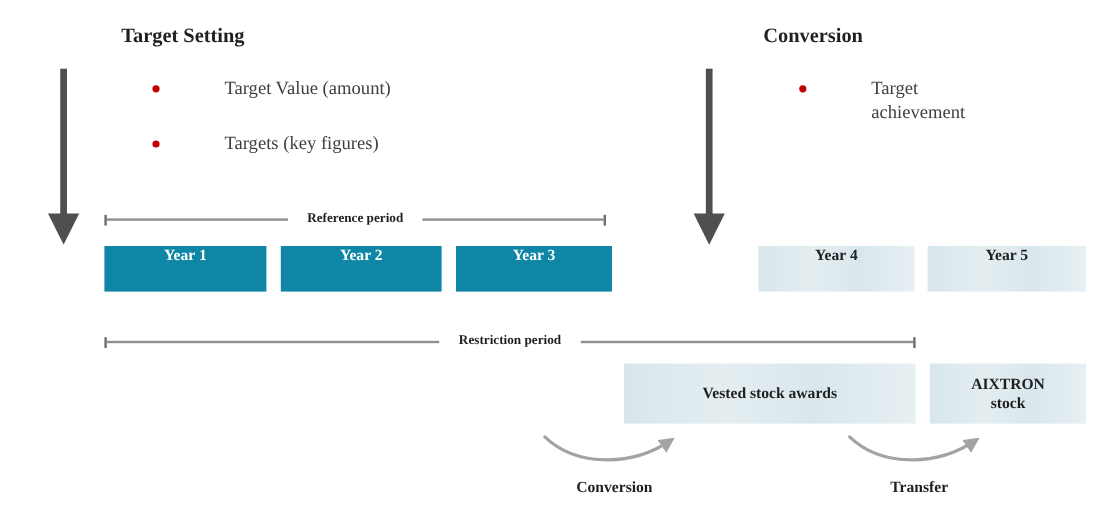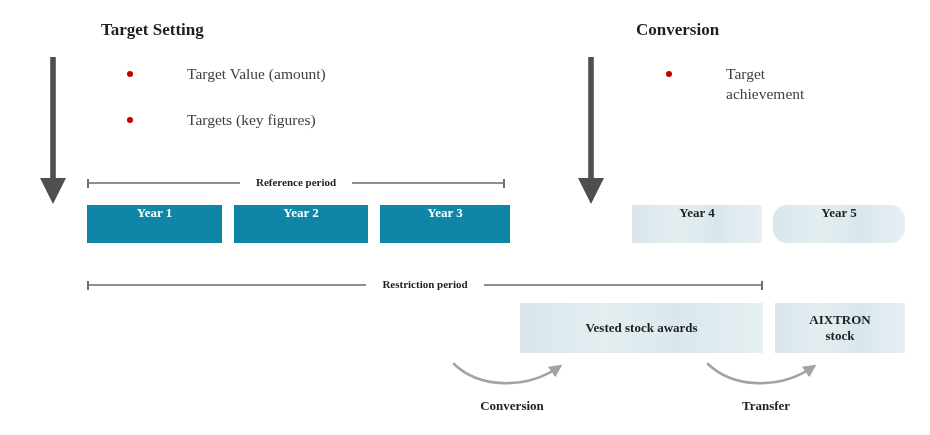--- a/index.html
+++ b/index.html
@@ -37,21 +37,21 @@
   .res{left:87px;top:278px;width:676px;}
   .m-tick{width:2px;height:9px;background:var(--measure-tick);}
   .m-line{flex:1 1 auto;height:2px;background:var(--measure-line);}
   .m-label{margin:0 16px;font-size:11px;font-weight:bold;color:var(--text-dark);white-space:nowrap;position:relative;top:-1px;}
 
   .ybox{position:absolute;top:205px;height:38px;display:flex;align-items:flex-start;justify-content:center;
         font-size:13px;font-weight:bold;}
   .teal{background:var(--teal);color:#ffffff;}
   .light{background:linear-gradient(90deg,#d8e6eb 0%,#e4eef1 35%,#d9e7ec 65%,#e7f0f3 100%);color:var(--text-dark);}
   .y1{left:87px;width:135px;} .y2{left:234px;width:134px;} .y3{left:380px;width:130px;}
-  .y4{left:632px;width:130px;} .y5{left:773px;width:132px;border-radius:14px;}
+  .y4{left:632px;width:130px;} .y5{left:773px;width:132px;}
 
   .bbox{position:absolute;top:303px;height:50px;display:flex;align-items:center;justify-content:center;
         font-size:13px;font-weight:bold;color:var(--text-dark);text-align:center;}
   .forf{left:87px;width:423px;}
   .vest{left:520px;width:243px;}
   .aix{left:775px;width:130px;line-height:1.25;white-space:pre-line;}
 
   .curve{position:absolute;width:122px;height:34px;}
   .cv1{left:451px;top:357px;}
   .cv2{left:705px;top:357px;}

